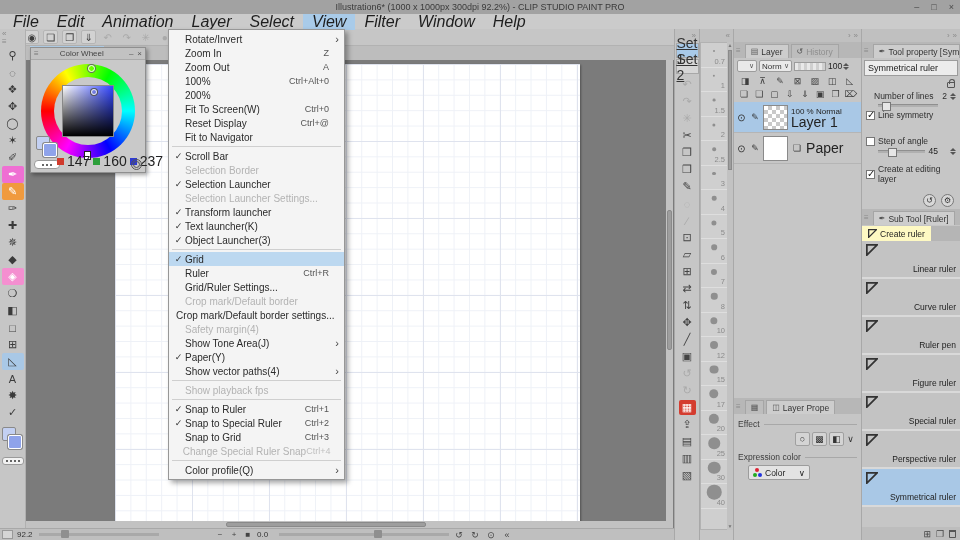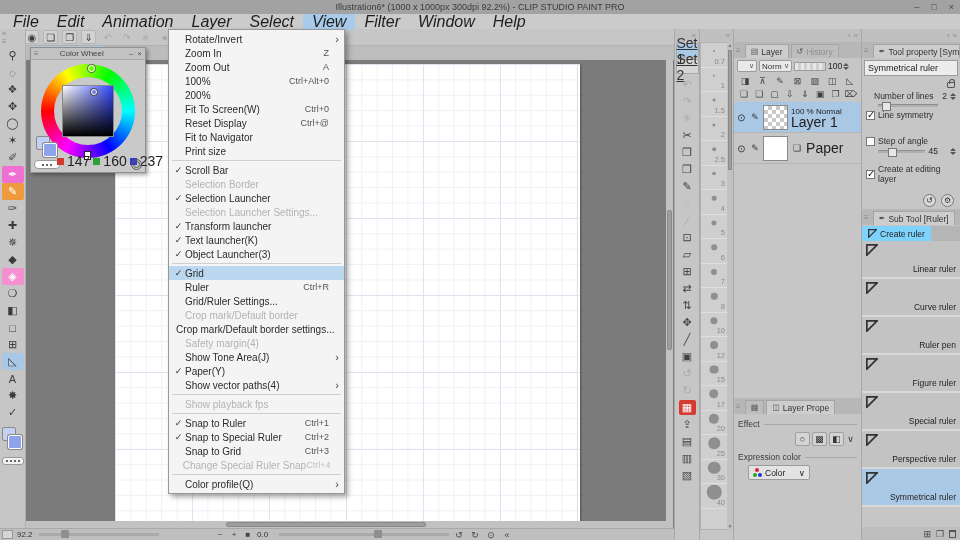--- a/index.html
+++ b/index.html
@@ -176,21 +176,21 @@
   .tp-row{display:flex;align-items:center;margin:3px 4px 0 12px;font-size:8.5px;color:#2e2e2e;gap:3px;}
   .tp-row .lbl{flex:1;}
   .slider{height:3px;background:#b0b0b0;border-top:1px solid #8f8f8f;margin:3px 22px 2px 16px;position:relative;}
   .slider .knob{position:absolute;top:-3px;width:9px;height:9px;background:#e6e6e6;border:1px solid #777;}
   .checkbox{width:9px;height:9px;background:#fff;border:1px solid #777;position:relative;}
   .checkbox.checked::after{content:"✓";position:absolute;left:0px;top:-3px;font-size:10px;color:#222;}
   .tp-foot{display:flex;justify-content:flex-end;gap:5px;padding:10px 6px 2px;}
   .circbtn{width:13px;height:13px;border:1px solid #777;border-radius:50%;display:flex;align-items:center;justify-content:center;font-size:8px;color:#333;background:#d8d8d8;}
 
   .st-group{height:15px;display:flex;align-items:center;background:#b5b5b5;margin-top:1px;}
-  .st-gtab{height:15px;display:flex;align-items:center;gap:3px;padding:0 6px;background:#7dd3fc;font-size:8.5px;color:#222;}
+  .st-gtab{height:15px;display:flex;align-items:center;gap:3px;padding:0 6px;background:#fef9c3;font-size:8.5px;color:#222;}
   .st-list{}
   .st-item{height:38px;background:#c3c3c3;border-bottom:2px solid #d9d9d9;position:relative;}
   .st-item.selected{background:#a9c8e6;}
   .st-item svg{position:absolute;left:4px;top:3px;}
   .st-item .st-lbl{position:absolute;right:4px;bottom:3px;font-size:8.5px;color:#222;}
   .st-foot{position:absolute;bottom:0;left:0;right:0;height:13px;background:#bdbdbd;display:flex;align-items:center;justify-content:flex-end;gap:5px;padding:0 4px;font-size:9px;color:#444;}
   .trash{width:7px;height:8px;border:1px solid #555;border-top:2px solid #555;border-radius:0 0 1px 1px;}
 
   
   .statusbar{position:absolute;left:0;top:528px;width:674px;height:12px;background:#bfbfbf;border-top:1px solid #a8a8a8;display:flex;align-items:center;gap:4px;padding:0 2px;z-index:2;}
@@ -475,26 +475,20 @@
         <span class="arrow"></span>
       </div>
 
       <div class="mi">
         <span class="check"></span>
         <span class="lbl">Fit to Navigator</span>
         <span class="sc"></span>
         <span class="arrow"></span>
       </div>
 
-      <div class="mi">
-        <span class="check"></span>
-        <span class="lbl">Print size</span>
-        <span class="sc"></span>
-        <span class="arrow"></span>
-      </div>
 
       <div class="mi separator">
         
         
         
         
       </div>
 
       <div class="mi checked">
         <span class="check"></span>

